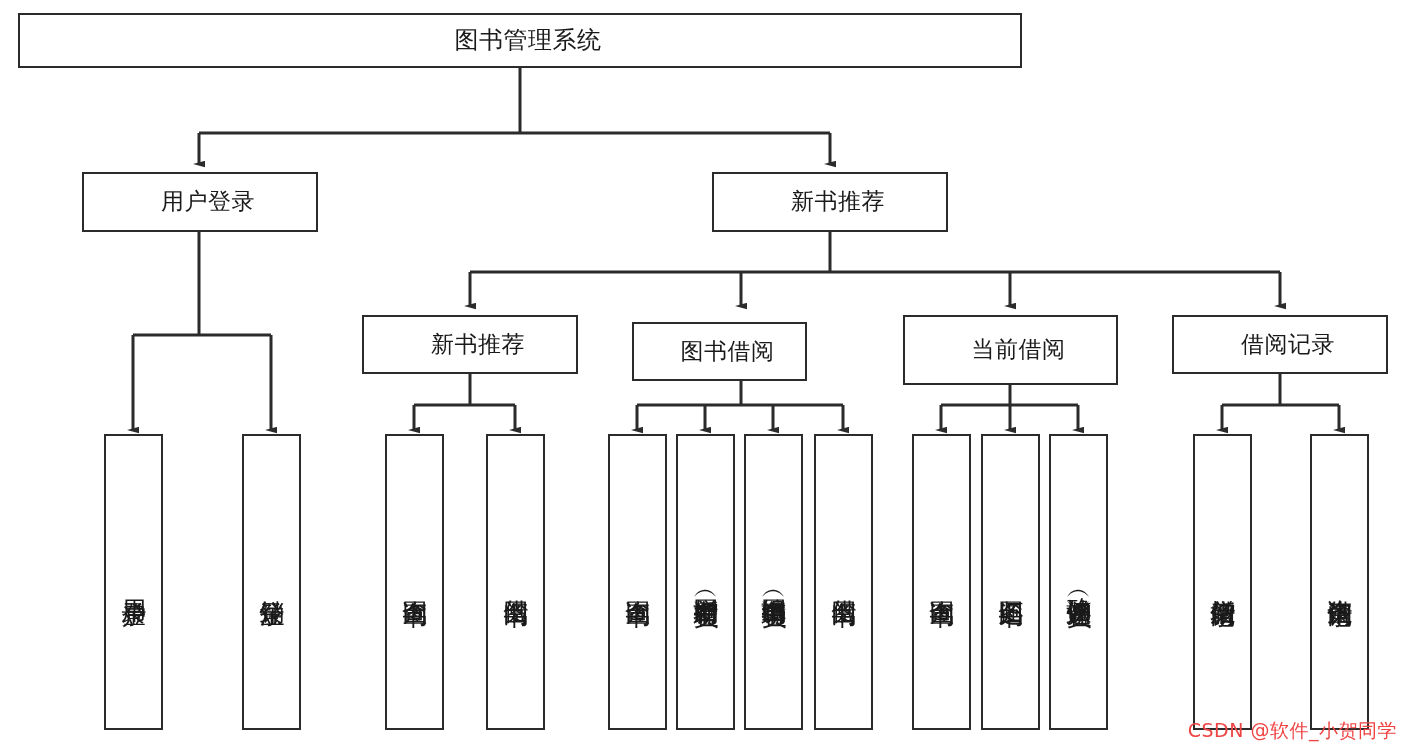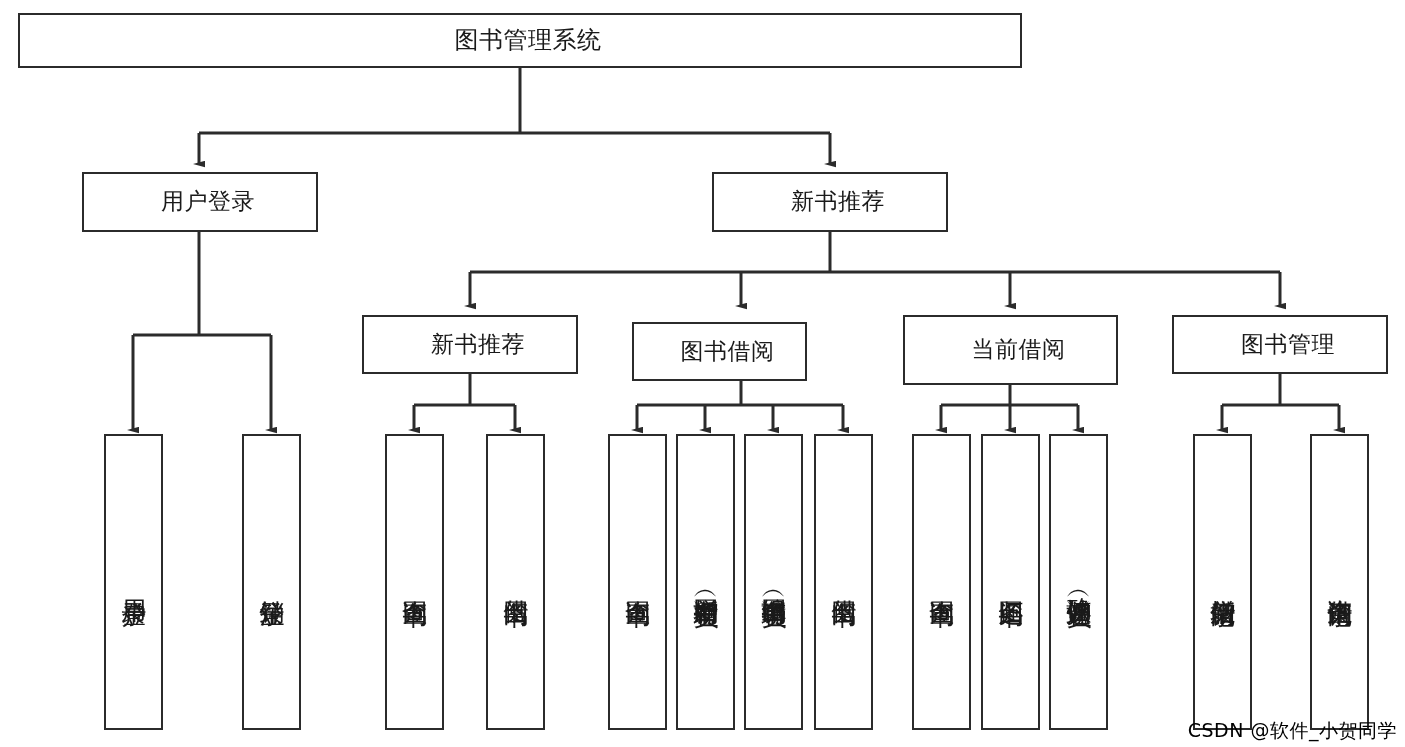--- a/index.html
+++ b/index.html
@@ -58,21 +58,21 @@
     text-orientation: upright;
   }
   #root-node {
     font-size: 24px;
   }
   #watermark {
     position: absolute;
     right: 8px;
     bottom: 3px;
     font-size: 19px;
-    color: #000000;
+    color: #ef4444;
     z-index: 5;
     white-space: nowrap;
     letter-spacing: 0.5px;
   }
 </style>
 </head>
 <body>
 
 <div id="diagram-root">
 
@@ -142,21 +142,21 @@
   <div class="node node-h" style="left:362px; top:315px; width:216px; height:59px;">
     <span>新书推荐</span>
   </div>
   <div class="node node-h" style="left:632px; top:322px; width:175px; height:59px;">
     <span>图书借阅</span>
   </div>
   <div class="node node-h" style="left:903px; top:315px; width:215px; height:70px;">
     <span>当前借阅</span>
   </div>
   <div class="node node-h" style="left:1172px; top:315px; width:216px; height:59px;">
-    <span>图书管理</span>
+    <span>借阅记录</span>
   </div>
 
   <div class="node node-v" style="left:104px; top:434px; width:59px; height:296px;">
     <span class="vtext">用户登录</span>
   </div>
   <div class="node node-v" style="left:242px; top:434px; width:59px; height:296px;">
     <span class="vtext">注销登录</span>
   </div>
 
   <div class="node node-v" style="left:385px; top:434px; width:59px; height:296px;">

